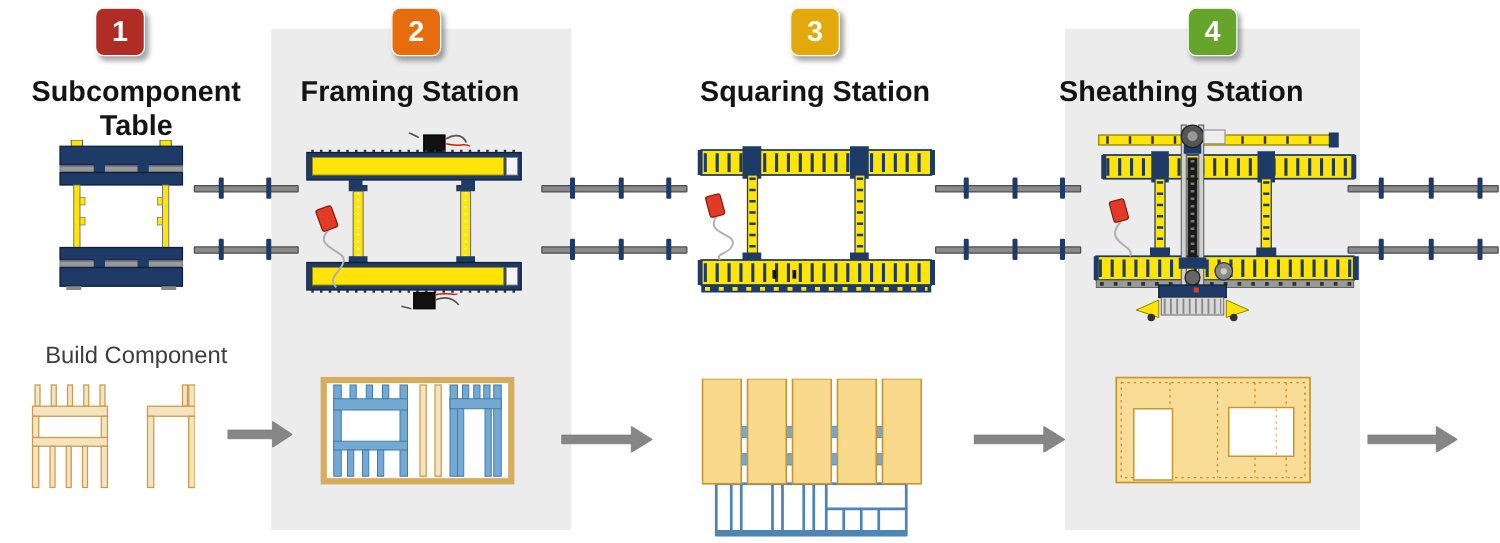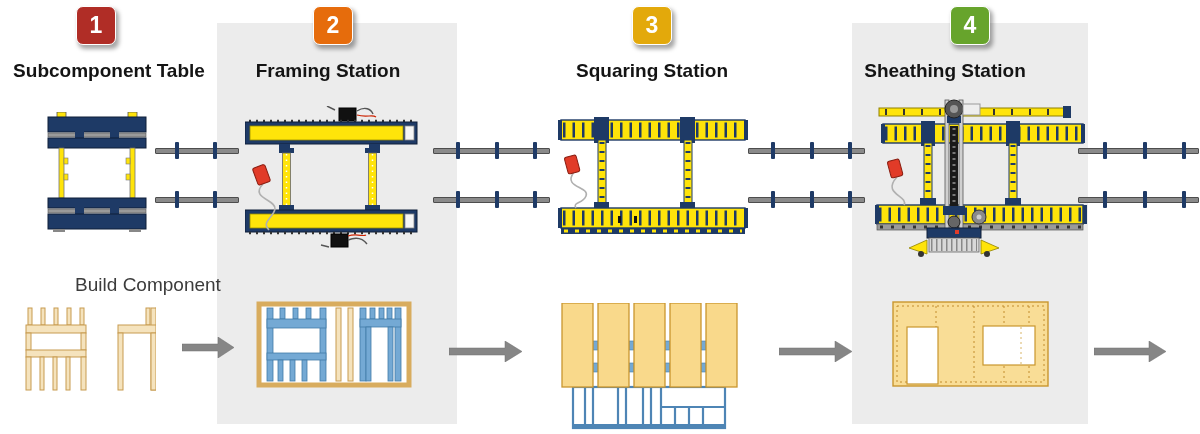--- a/index.html
+++ b/index.html
@@ -4,22 +4,22 @@
 <style>
   html,body{margin:0;padding:0;background:#fff;}
   .canvas{position:relative;width:1200px;height:434px;background:#ffffff;overflow:hidden;
           font-family:"Liberation Sans",sans-serif;}
   .band{position:absolute;top:23px;height:401px;background:#ECECEC;}
   .band.b2{left:217px;width:240px;}
   .band.b4{left:852px;width:236px;}
   .badge{position:absolute;top:6px;width:38px;height:37px;border-radius:7px;
          border:1.5px solid #ffffff;box-shadow:2.5px 3.5px 4px rgba(0,0,0,0.35);
          color:#fff;font-weight:bold;font-size:23px;display:flex;align-items:center;justify-content:center;}
-  .title{position:absolute;top:60px;font-size:19px;font-weight:bold;color:#141414;text-align:center;}
-  .caption{position:absolute;top:274px;font-size:19px;font-weight:normal;color:#3c3c3c;text-align:center;margin-left:39px;}
+  .title{position:absolute;top:60px;font-size:23px;font-weight:bold;color:#141414;text-align:center;}
+  .caption{position:absolute;top:274px;font-size:19px;font-weight:normal;color:#3c3c3c;text-align:center;}
   .rail{position:absolute;height:4px;background:#8a8a8a;border:1px solid #4d4d4d;border-radius:1px;}
   .rail i{position:absolute;top:-7px;width:4px;height:17px;background:#1E3A66;border-radius:1px;display:block;}
   .abs{position:absolute;}
   svg{display:block;}
 </style>
 </head>
 <body>
 
 <div class="canvas">
 

